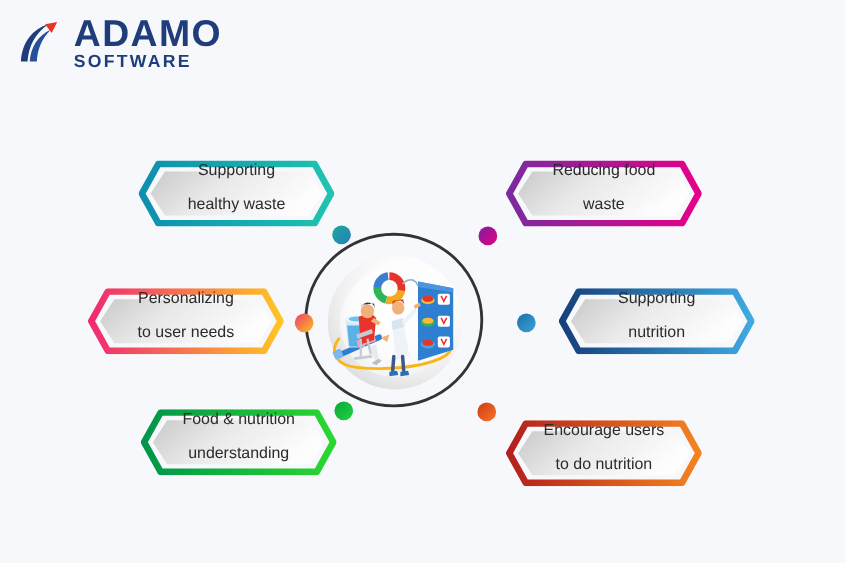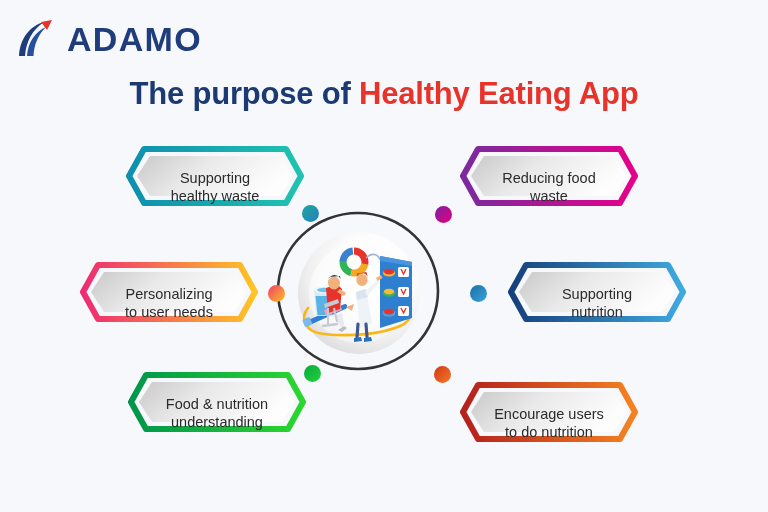--- a/index.html
+++ b/index.html
@@ -131,49 +131,50 @@
   .hex svg { position: absolute; left: 0; top: 0; }
   .hex-label {
     position: absolute;
     left: 0;
     top: 0;
     width: 178px;
     height: 60px;
     display: flex;
     flex-direction: column;
     align-items: center;
-    justify-content: flex-end;
+    justify-content: flex-start;
     text-align: center;
     font-size: 14.5px;
     line-height: 1.28;
     color: #2b2b2b;
     padding: 0 22px;
     box-sizing: border-box;
+    gap: 12px;
   }
   .hex-label span { display: block; white-space: nowrap; }
 </style>
 </head>
 <body>
 
 <div id="stage">
 
   <div id="logo">
     <div id="logo-mark">
       <svg width="46" height="46" viewBox="0 0 46 46">
         <path d="M5 40 C6 22, 16 10, 30 6 C18 14, 12 26, 11 40 Z" fill="#1f3d7a"></path>
         <path d="M13 40 C14 26, 21 16, 32 11 C24 19, 20 29, 19.5 40 Z" fill="#24509e"></path>
         <path d="M27 6 L38 4 L33 14 Z" fill="#e8332a"></path>
       </svg>
     </div>
     <div id="logo-text">
       <div class="logo-line1">ADAMO</div>
-    </div>
-  </div>
-
-  <div id="title"><span class="t-dark">The purpose of </span><span class="t-red">Healthy Eating App</span></div>
+      <div class="logo-line2">SOFTWARE</div>
+    </div>
+  </div>
+
 
   <div id="hub">
     <svg id="hub-ring" viewBox="0 0 168 162">
       <ellipse cx="84" cy="81" rx="80" ry="78" fill="none" stroke="#333333" stroke-width="2.6"></ellipse>
     </svg>
     <div id="hub-disc"></div>
     <div id="hub-disc-inner"></div>
 
     <svg id="hub-illo" viewBox="0 0 132 120">
 

